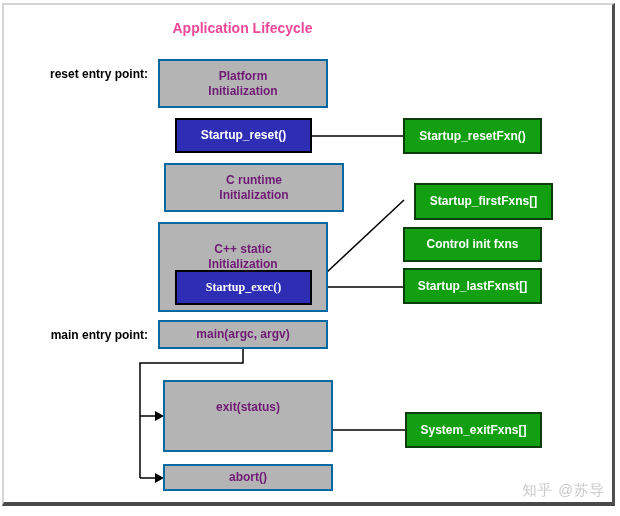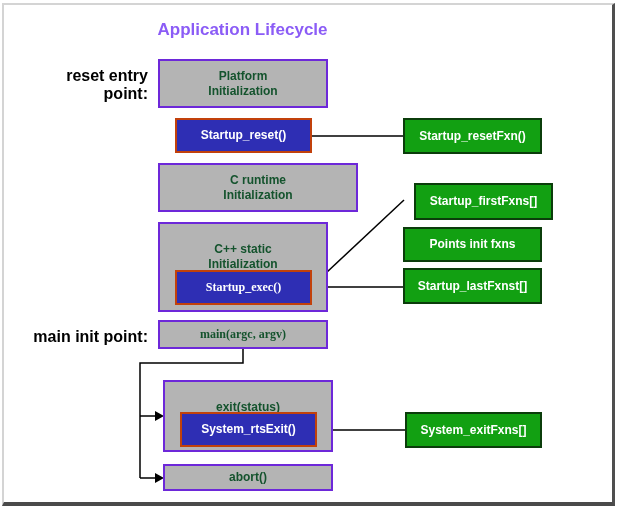--- a/index.html
+++ b/index.html
@@ -13,30 +13,30 @@
     border-right:3px solid #4f4f4f; border-bottom:4px solid #4a4a4a;
     box-sizing:content-box; pointer-events:none;
   }
   svg.connectors { position:absolute; left:0; top:0; z-index:1; }
   .box {
     position:absolute; z-index:2; box-sizing:border-box;
     display:flex; align-items:center; justify-content:center;
     text-align:center; font-weight:bold; font-size:12px;
     white-space:pre-line; line-height:1.25;
   }
-  .gray  { background:#b4b4b4; border:2px solid #6d28d9; color:#14532d; }
-  .blue  { background:#2e2eb4; border:2px solid #c2410c; color:#fff; z-index:3; }
+  .gray  { background:#b4b4b4; border:2px solid #0369a1; color:#701a75; }
+  .blue  { background:#2e2eb4; border:2px solid #000000; color:#fff; z-index:3; }
   .green { background:#12a012; border:2px solid #0b3d0b; color:#fff; }
   .top-label { align-items:flex-start; padding-top:18px; }
   .title {
-    position:absolute; font-weight:bold; font-size:17px; color:#8b5cf6;
+    position:absolute; font-weight:bold; font-size:14px; color:#ec4899;
     text-align:center; z-index:2;
   }
   .side-label {
-    position:absolute; font-weight:bold; font-size:16px; color:#000;
+    position:absolute; font-weight:bold; font-size:12px; color:#000;
     text-align:right; z-index:2;
   }
   .watermark {
     position:absolute; left:455px; top:481px; width:150px; text-align:right;
     font-size:14.5px; color:#c9c9c9; letter-spacing:1px; z-index:2;
   }
 </style>
 </head>
 <body>
 
@@ -59,47 +59,47 @@
     <line x1="140" y1="416" x2="156" y2="416" stroke="#000" stroke-width="1.5"></line>
     <polygon points="155,411 164,416 155,421" fill="#000"></polygon>
 
     <line x1="140" y1="478" x2="156" y2="478" stroke="#000" stroke-width="1.5"></line>
     <polygon points="155,473 164,478 155,483" fill="#000"></polygon>
   </svg>
 
   <div class="title" style="left:140px; top:20px; width:205px;">Application Lifecycle</div>
 
   <div class="side-label" style="left:28px; top:67px; width:120px;">reset entry point:</div>
-  <div class="side-label" style="left:28px; top:328px; width:120px;">main init point:</div>
+  <div class="side-label" style="left:28px; top:328px; width:120px;">main entry point:</div>
 
   <div class="box gray" style="left:158px; top:59px; width:170px; height:49px;">Platform
 Initialization</div>
 
   <div class="box blue" style="left:175px; top:118px; width:137px; height:35px;">Startup_reset()</div>
 
-  <div class="box gray" style="left:158px; top:163px; width:200px; height:49px;">C runtime
+  <div class="box gray" style="left:164px; top:163px; width:180px; height:49px;">C runtime
 Initialization</div>
 
   <div class="box gray top-label" style="left:158px; top:222px; width:170px; height:90px;">C++ static
 Initialization</div>
 
   <div class="box blue" style="left:175px; top:270px; width:137px; height:35px;font-family:Liberation Serif, serif;">Startup_exec()</div>
 
-  <div class="box gray" style="left:158px; top:320px; width:170px; height:29px;font-family:Liberation Serif, serif;">main(argc, argv)</div>
+  <div class="box gray" style="left:158px; top:320px; width:170px; height:29px;">main(argc, argv)</div>
 
   <div class="box gray top-label" style="left:163px; top:380px; width:170px; height:72px;">exit(status)</div>
 
-  <div class="box blue" style="left:180px; top:412px; width:137px; height:35px;">System_rtsExit()</div>
 
   <div class="box green" style="left:403px; top:118px; width:139px; height:36px;">Startup_resetFxn()</div>
 
   <div class="box gray" style="left:163px; top:464px; width:170px; height:27px;">abort()</div>
 
   <div class="box green" style="left:414px; top:183px; width:139px; height:37px;">Startup_firstFxns[]</div>
 
-  <div class="box green" style="left:403px; top:227px; width:139px; height:35px;">Points init fxns</div>
+  <div class="box green" style="left:403px; top:227px; width:139px; height:35px;">Control init fxns</div>
 
   <div class="box green" style="left:405px; top:412px; width:137px; height:36px;">System_exitFxns[]</div>
 
   <div class="box green" style="left:403px; top:268px; width:139px; height:36px;">Startup_lastFxnst[]</div>
 
+  <div class="watermark">知乎 @苏导</div>
 
 </div>
 
 </body></html>

